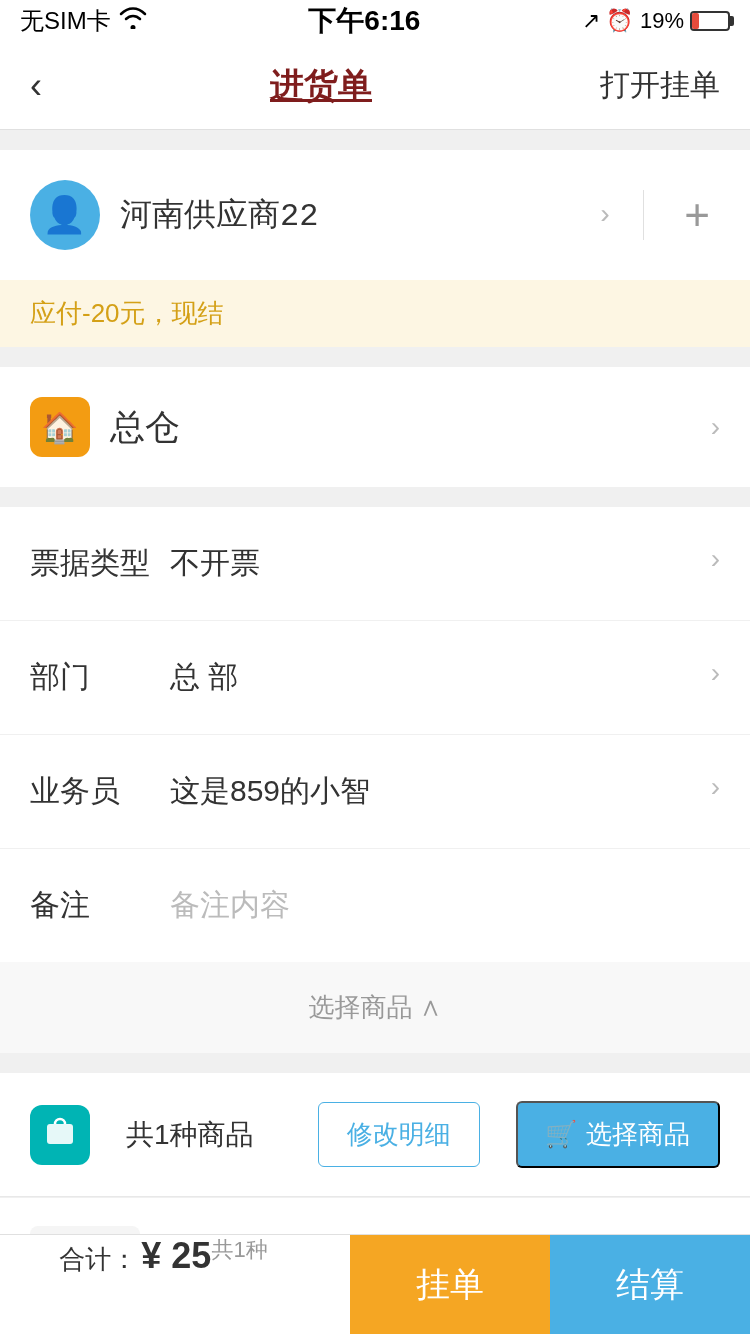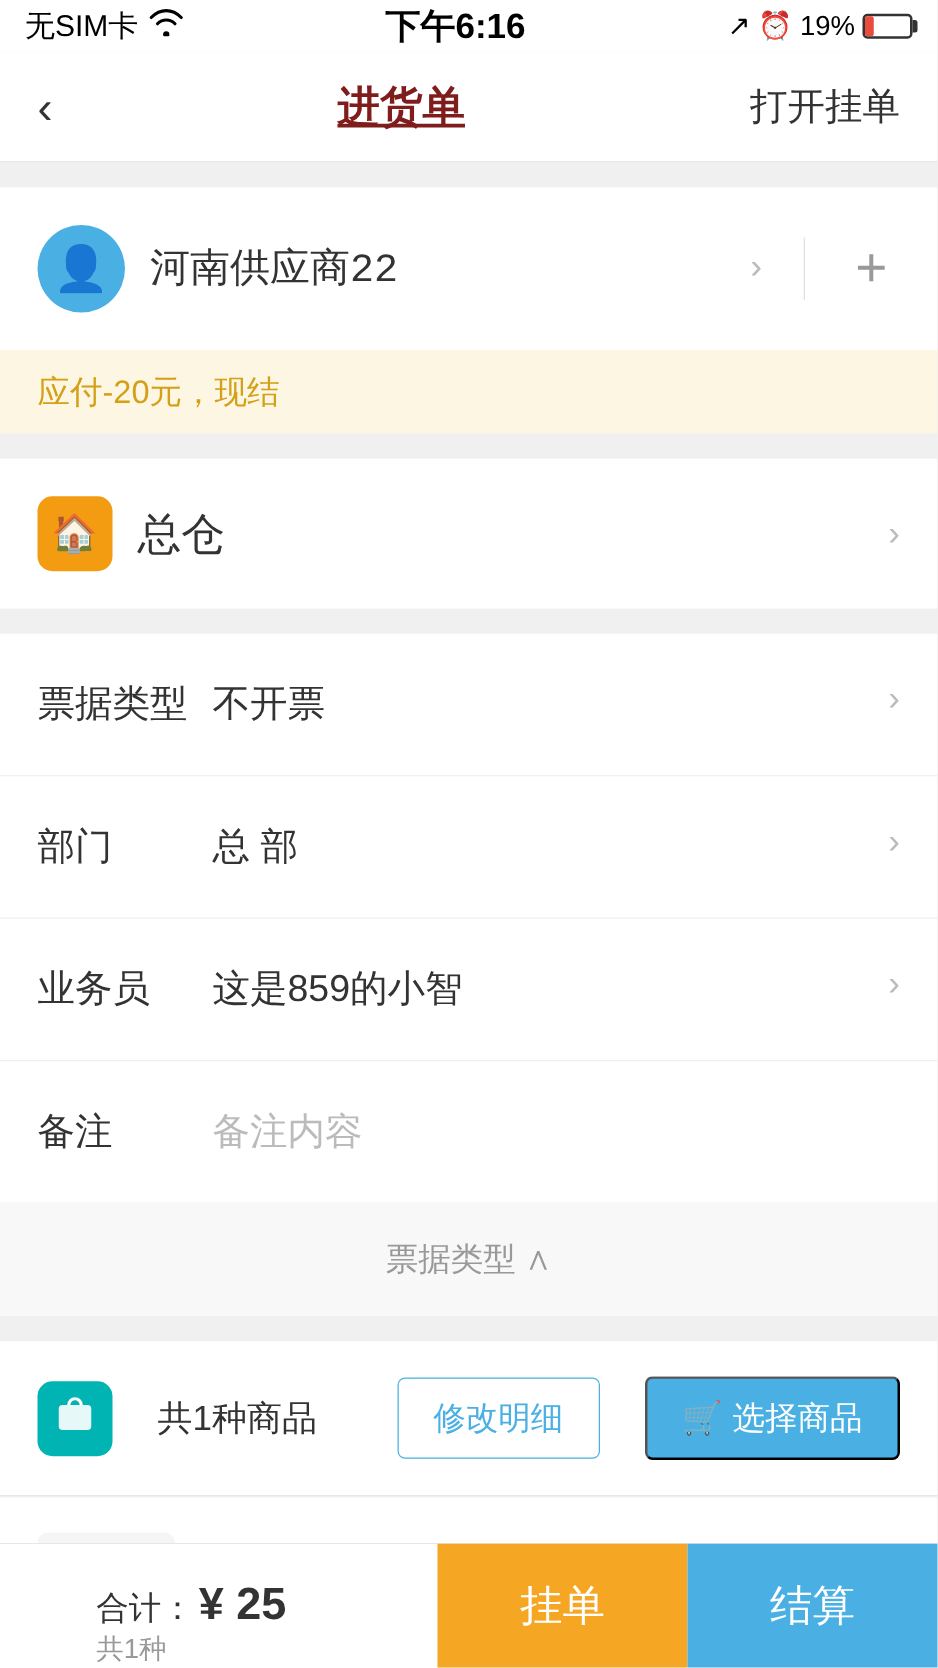--- a/index.html
+++ b/index.html
@@ -210,23 +210,22 @@
     .bottom-bar {
       position: fixed;
       bottom: 0; left: 0; width: 750px;
       height: 100px;
       display: flex;
       background: #fff;
       border-top: 1px solid #e0e0e0;
     }
     .total-area {
       flex: 1;
-      display: flex; flex-direction: column; justify-content: flex-end;
+      display: flex; flex-direction: row; justify-content: center;
       padding: 0 30px;
-      margin-left: 47px;
     }
     .total-label { font-size: 26px; color: #333; }
     .total-amount { font-size: 36px; font-weight: 600; color: #333; }
     .total-sub { font-size: 22px; color: #999; }
     .btn-hang {
       width: 200px;
       background: #f5a623;
       color: #fff;
       display: flex; align-items: center; justify-content: center;
       font-size: 34px; font-weight: 500;
@@ -326,21 +325,21 @@
       <span class="form-value">这是859的小智</span>
       <span class="chevron-right">›</span>
     </div>
 
     <div class="form-row">
       <span class="form-label">备注</span>
       <span class="form-placeholder">备注内容</span>
     </div>
   </div>
 
-  <div class="collapse-row">票据类型 ∧</div>
+  <div class="collapse-row">选择商品 ∧</div>
 
   <div class="section-gap"></div>
 
   <div class="product-header">
     <div class="product-icon">
       <span>
         <svg width="34" height="34" viewBox="0 0 34 34" fill="none">
           <rect x="4" y="10" width="26" height="20" rx="3" fill="white" opacity="0.9"></rect>
           <path d="M12 10c0-2.8 2.2-5 5-5s5 2.2 5 5" stroke="white" stroke-width="2.5" fill="none"></path>
         </svg>

